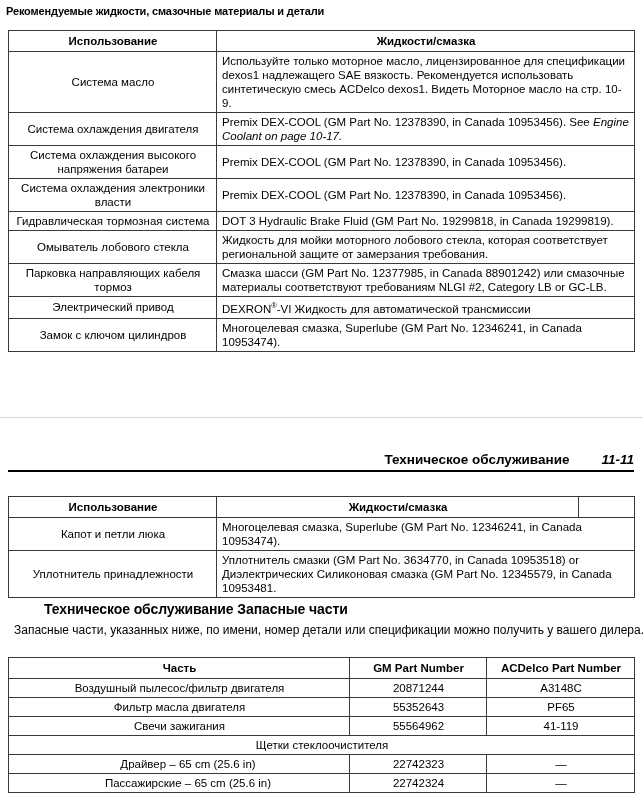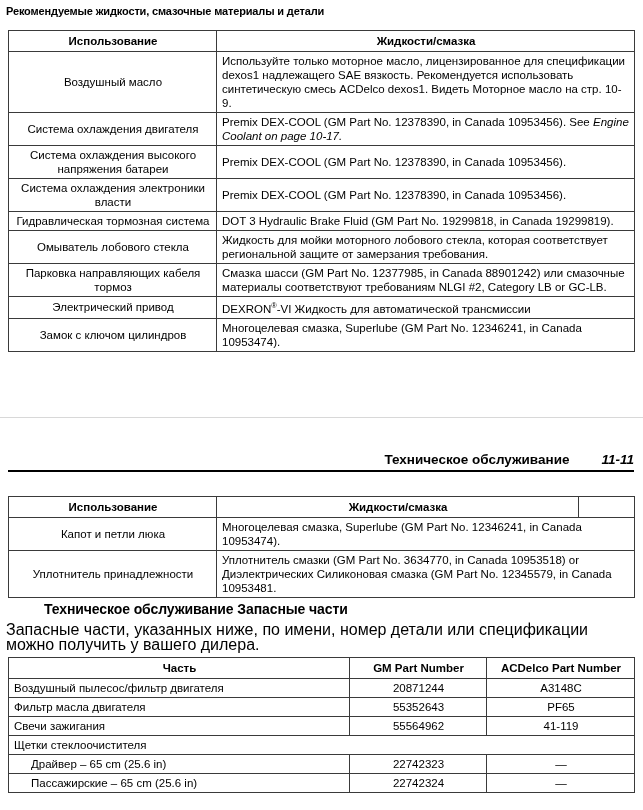--- a/index.html
+++ b/index.html
@@ -35,22 +35,22 @@
   .section-title {
     position: absolute;
     left: 6px;
     font-size: 14px;
     font-weight: bold;
     letter-spacing: -0.1px;
     white-space: nowrap;
   }
   .body-par {
     position: absolute;
-    left: 6px;
-    font-size: 16px;
+    left: 14px;
+    font-size: 12px;
     line-height: 14.5px;
     width: 630px;
   }
 
   
   .running-head {
     position: absolute;
     right: 9px;
     top: 452px;
     font-size: 13.5px;
@@ -118,21 +118,21 @@
   #table-fluids-cont col.u { width: 208px; }
   #table-fluids-cont col.f { width: 362px; }
   #table-fluids-cont col.x { width: 56px; }
   #table-fluids-cont td.spanfill { border-right: 1px solid #3a3a3a; }
 
   
   #table-parts { left: 8px; top: 657px; width: 626px; }
   #table-parts col.p { width: 341px; }
   #table-parts col.g { width: 137px; }
   #table-parts col.a { width: 148px; }
-  #table-parts td.part { text-align: left; }
+  #table-parts td.part { text-align: center; }
 </style>
 </head>
 <body>
 
 <div class="page">
 
   <div class="doc-title">Рекомендуемые жидкости, смазочные материалы и детали</div>
 
   <table class="grid" id="table-fluids">
     <colgroup>
@@ -140,21 +140,21 @@
         <col class="f">
       </colgroup>
     <thead>
       <tr>
         <th>Использование</th>
         <th>Жидкости/смазка</th>
       </tr>
     </thead>
     <tbody>
       <tr>
-        <td class="c-use">Воздушный масло</td>
+        <td class="c-use">Система масло</td>
         <td class="c-fluid">Используйте только моторное масло, лицензированное для спецификации dexos1 надлежащего SAE
 вязкость. Рекомендуется использовать синтетическую смесь ACDelco dexos1. Видеть Моторное масло на стр. 10-9.</td>
       </tr>
       <tr>
         <td class="c-use">Система охлаждения двигателя</td>
         <td class="c-fluid"><span>Premix DEX-COOL (GM Part No. 12378390, in Canada 10953456). See </span><span class="ital">Engine Coolant on page 10-17.</span></td>
       </tr>
       <tr>
         <td class="c-use">Система охлаждения высокого напряжения батареи</td>
         <td class="c-fluid">Premix DEX-COOL (GM Part No. 12378390, in Canada 10953456).</td>

